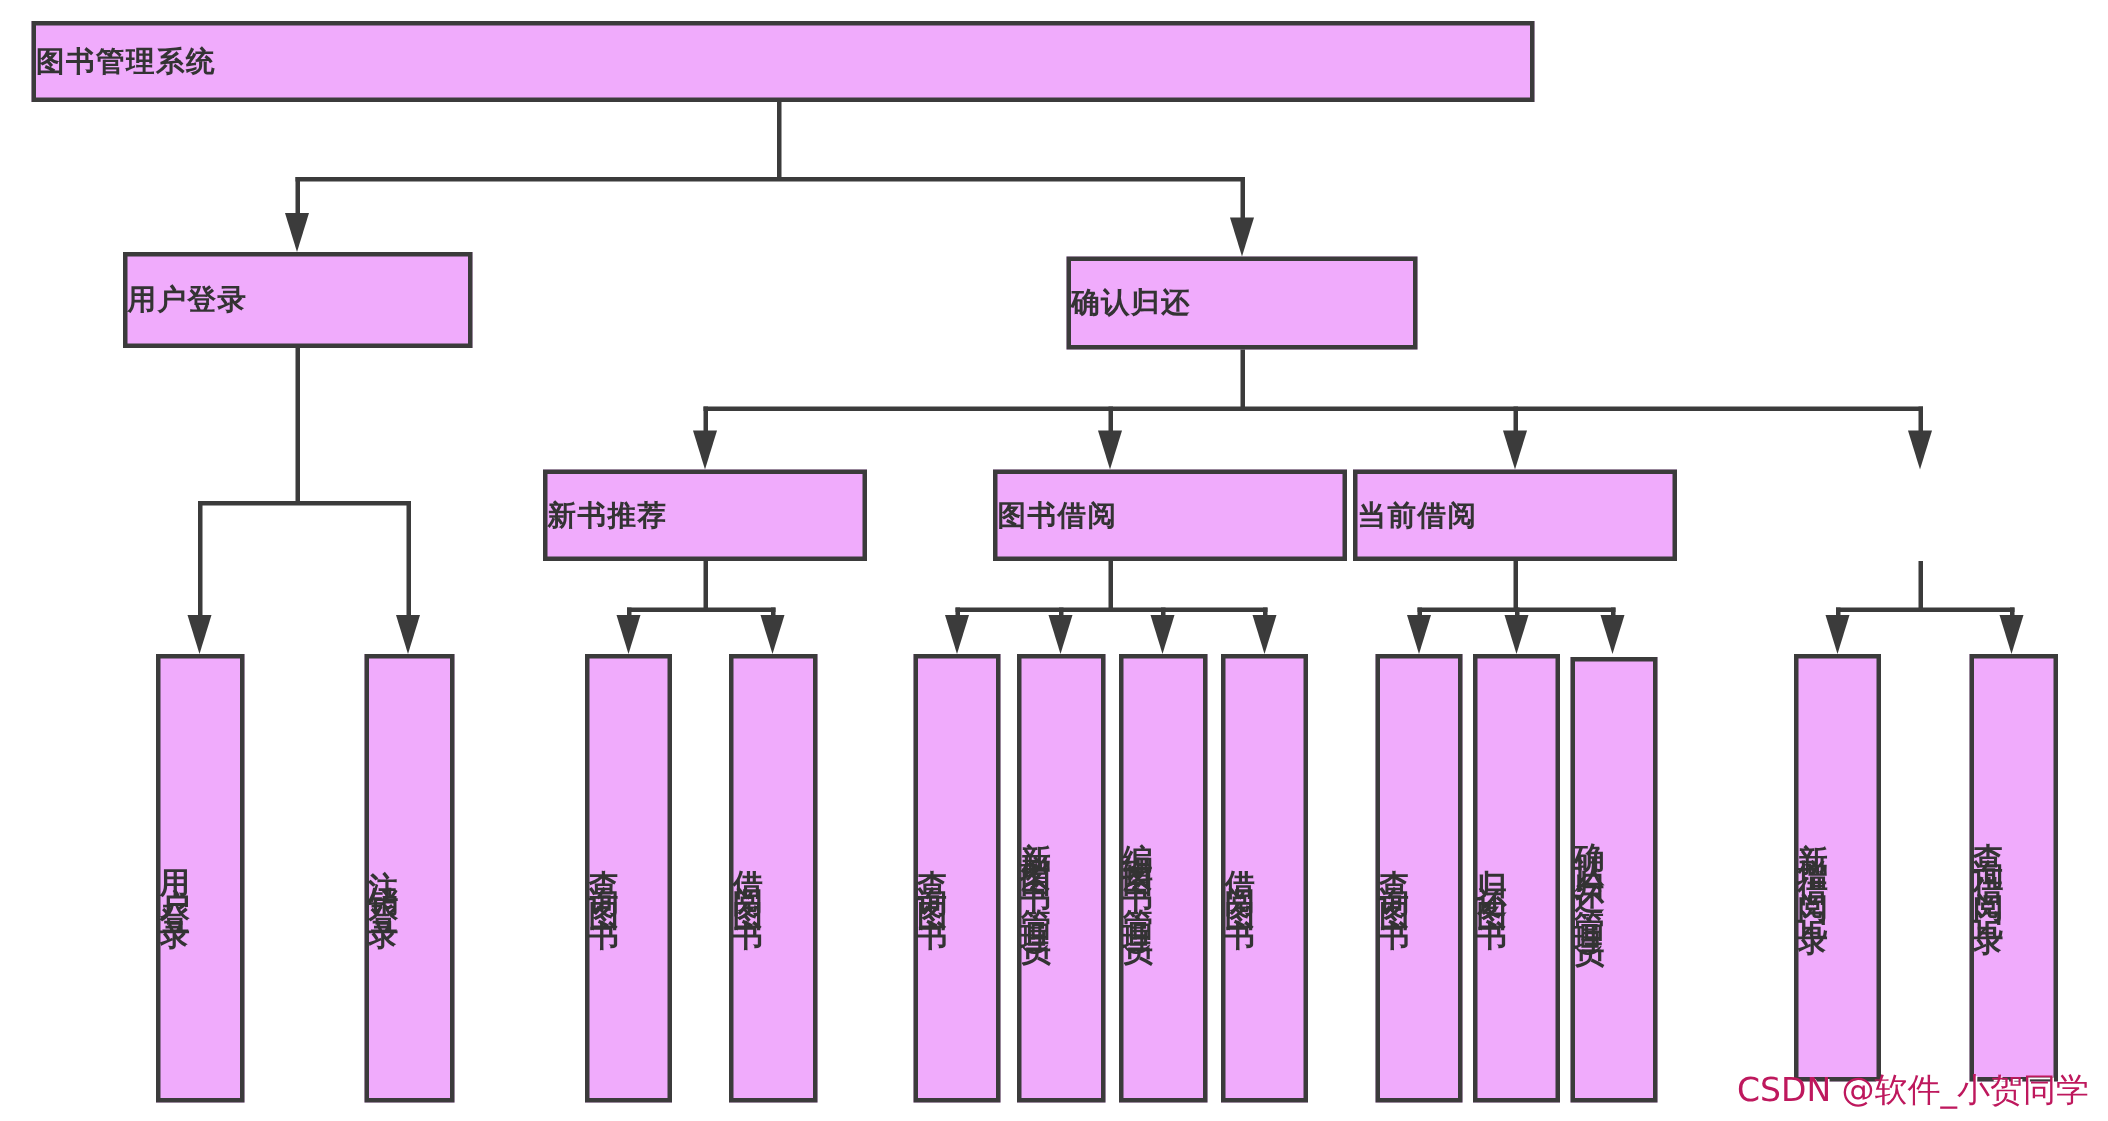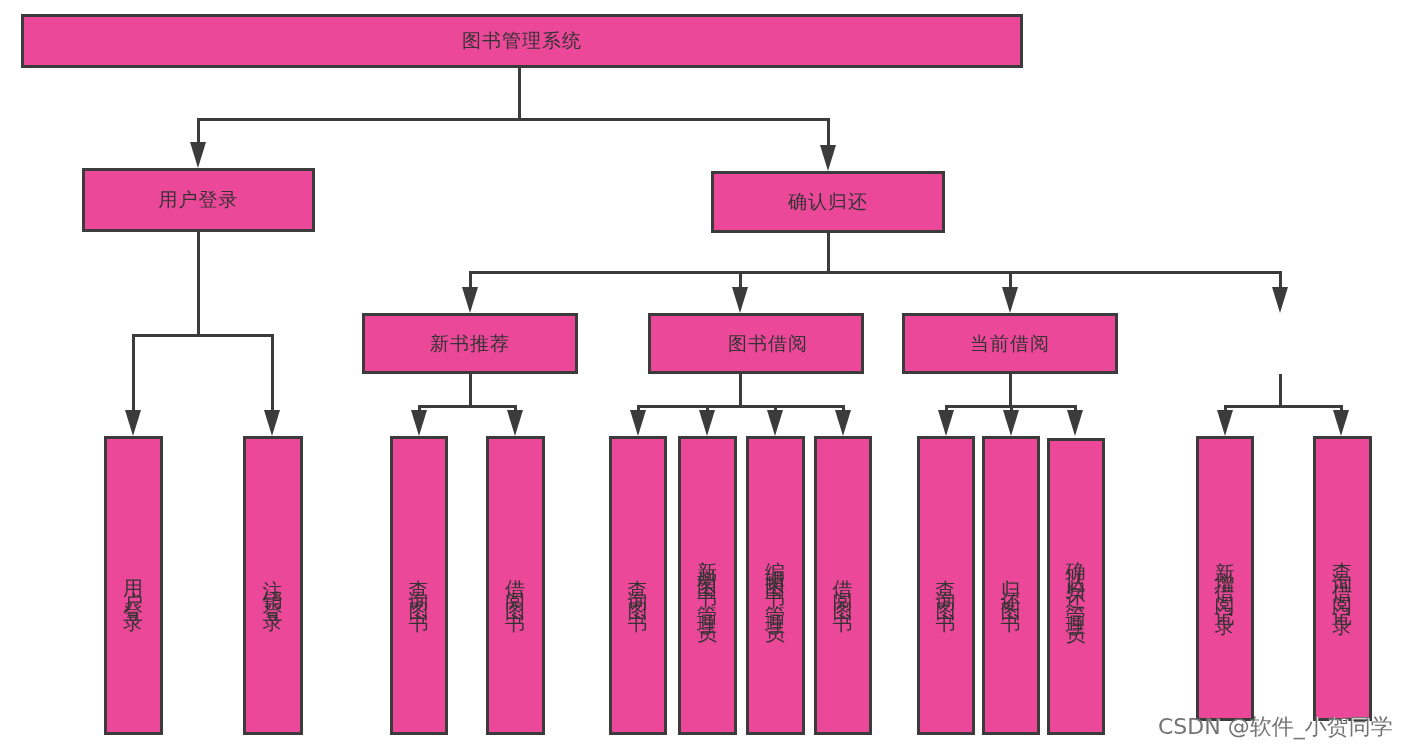--- a/index.html
+++ b/index.html
@@ -7,25 +7,26 @@
     position:relative;
     width:1405px;height:747px;
     background:#ffffff;
     font-family:"DejaVu Sans","Liberation Sans",sans-serif;
     color:#333333;
     overflow:hidden;
   }
   .box{
     position:absolute;
     box-sizing:border-box;
-    background:#ec4899;
+    background:#f0abfc;
     border:3px solid #3b3b3b;
     display:flex;
     align-items:center;
-    justify-content:center;
+    justify-content:flex-start;
+    font-weight:bold;
   }
   .hlabel{font-size:19px;letter-spacing:1px;white-space:nowrap;}
   .vtext{
     writing-mode:vertical-rl;
     text-orientation:mixed;
     font-size:20px;
     letter-spacing:11px;
     line-height:1;
     white-space:nowrap;
   }
@@ -34,21 +35,21 @@
     position:absolute;
     width:0;height:0;
     border-left:8px solid transparent;
     border-right:8px solid transparent;
     border-top:26px solid #3b3b3b;
   }
   #watermark{
     position:absolute;
     left:1158px;top:712px;
     font-size:22px;
-    color:#737373;
+    color:#be185d;
     text-shadow:1px 1px 0 #ffffff;
     white-space:nowrap;
   }
 </style>
 </head>
 <body>
 
 <div id="canvas">
 
   <div class="box" style="left:21px;top:14px;width:1002px;height:54px;">
@@ -83,21 +84,21 @@
   <div class="line" style="left:739px;top:271px;width:3px;height:18px;"></div>
   <div class="arrow" style="left:732px;top:287px;"></div>
   <div class="line" style="left:1009px;top:271px;width:3px;height:18px;"></div>
   <div class="arrow" style="left:1002px;top:287px;"></div>
   <div class="line" style="left:1279px;top:271px;width:3px;height:18px;"></div>
   <div class="arrow" style="left:1272px;top:287px;"></div>
 
   <div class="box" style="left:362px;top:313px;width:216px;height:61px;">
     <span class="hlabel">新书推荐</span>
   </div>
-  <div class="box" style="left:648px;top:313px;width:216px;height:61px;padding-left:24px;">
+  <div class="box" style="left:662px;top:313px;width:236px;height:61px;">
     <span class="hlabel">图书借阅</span>
   </div>
   <div class="box" style="left:902px;top:313px;width:216px;height:61px;">
     <span class="hlabel">当前借阅</span>
   </div>
 
   <div class="line" style="left:469px;top:374px;width:3px;height:34px;"></div>
   <div class="line" style="left:418px;top:405px;width:99px;height:3px;"></div>
   <div class="line" style="left:418px;top:405px;width:3px;height:8px;"></div>
   <div class="arrow" style="left:411px;top:410px;"></div>

